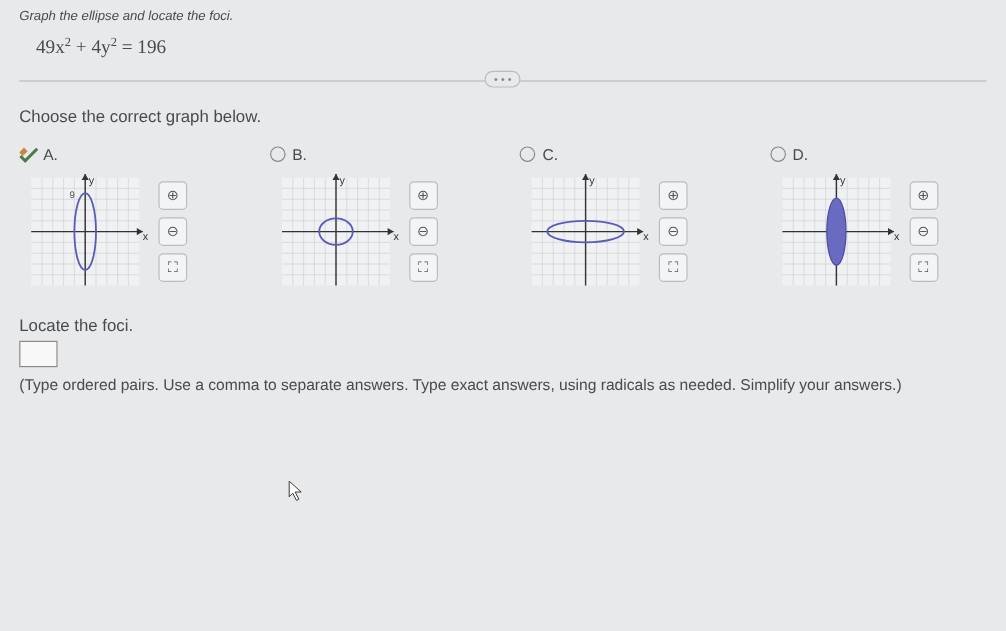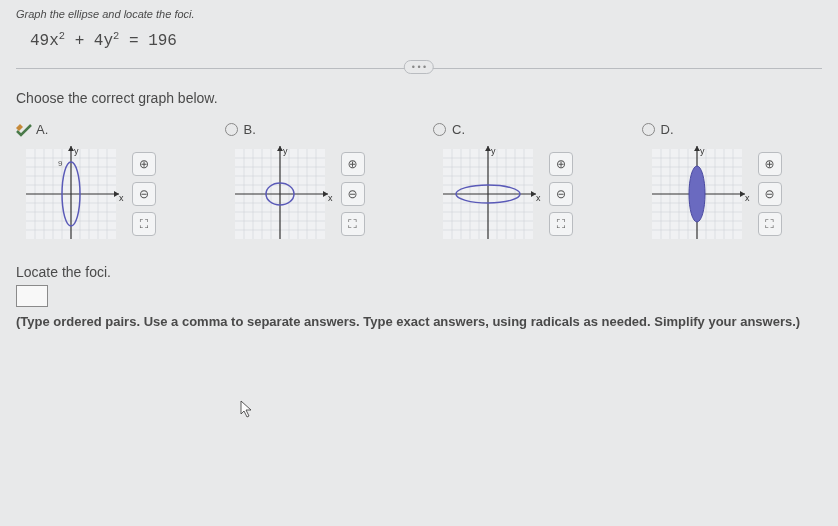--- a/index.html
+++ b/index.html
@@ -10,21 +10,21 @@
       background: #e8e9ea;
       color: #4a4a4a;
       padding: 8px 16px;
       position: relative;
       overflow: hidden;
     }
     .q-header { font-size: 11px; margin-bottom: 10px; font-style: italic; }
     .equation {
       font-size: 16px;
       margin: 8px 0 10px 14px;
-      font-family: Liberation Mono, monospace;
+      font-family: Liberation Serif, serif;
     }
     .divider-wrap {
       position: relative;
       margin: 10px 0 14px 0;
       height: 16px;
     }
     .divider {
       border-top: 1px solid #b9bcc0;
       width: 100%;
       position: absolute;
@@ -87,21 +87,21 @@
       color: #555;
     }
     .graph-wrap { display: flex; align-items: center; }
     .locate { font-size: 14px; margin: 20px 0 5px 0; }
     .answer-box {
       width: 32px; height: 22px;
       border: 1px solid #8a8a8a;
       background: #f8f8f8;
       margin-bottom: 6px;
     }
-    .hint { font-size: 13px; line-height: 1.4; font-weight: bold; }
+    .hint { font-size: 13px; line-height: 1.4; }
     .cursor {
       position: absolute;
       font-size: 16px;
       pointer-events: none;
     }
     .selected-mark {
       width: 14px; height: 12px;
       position: relative;
     }
     sup { font-size: 0.65em; vertical-align: super; }

